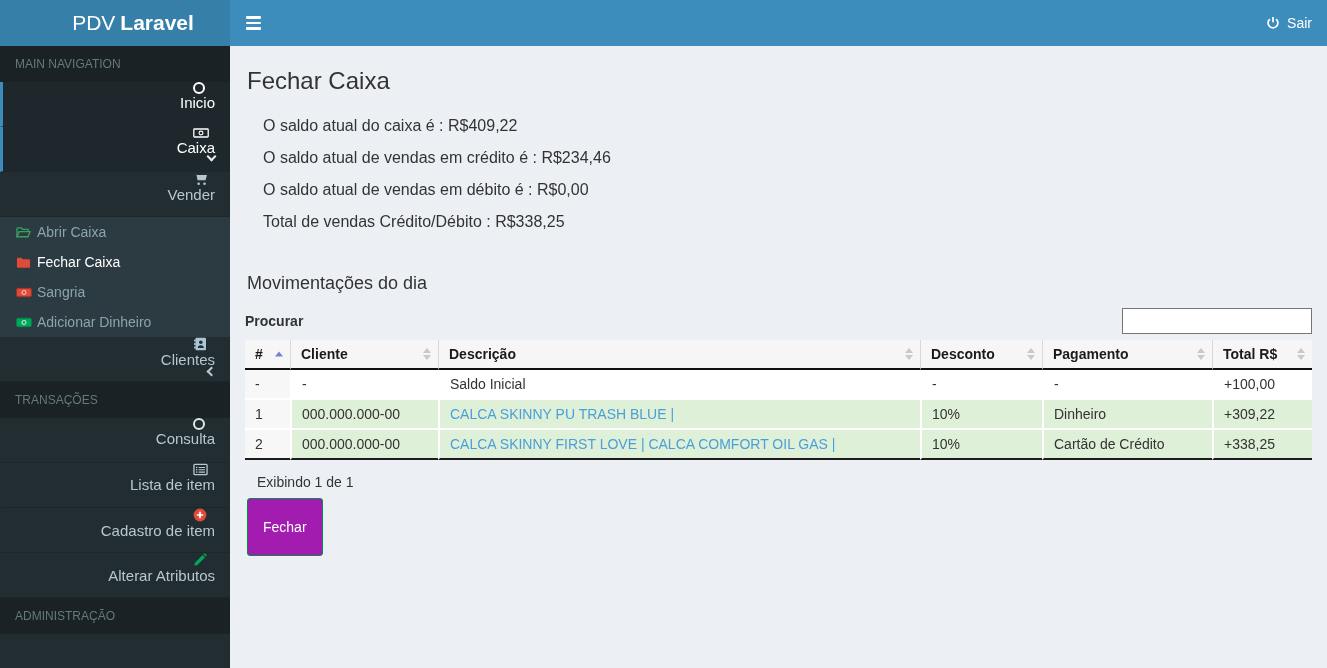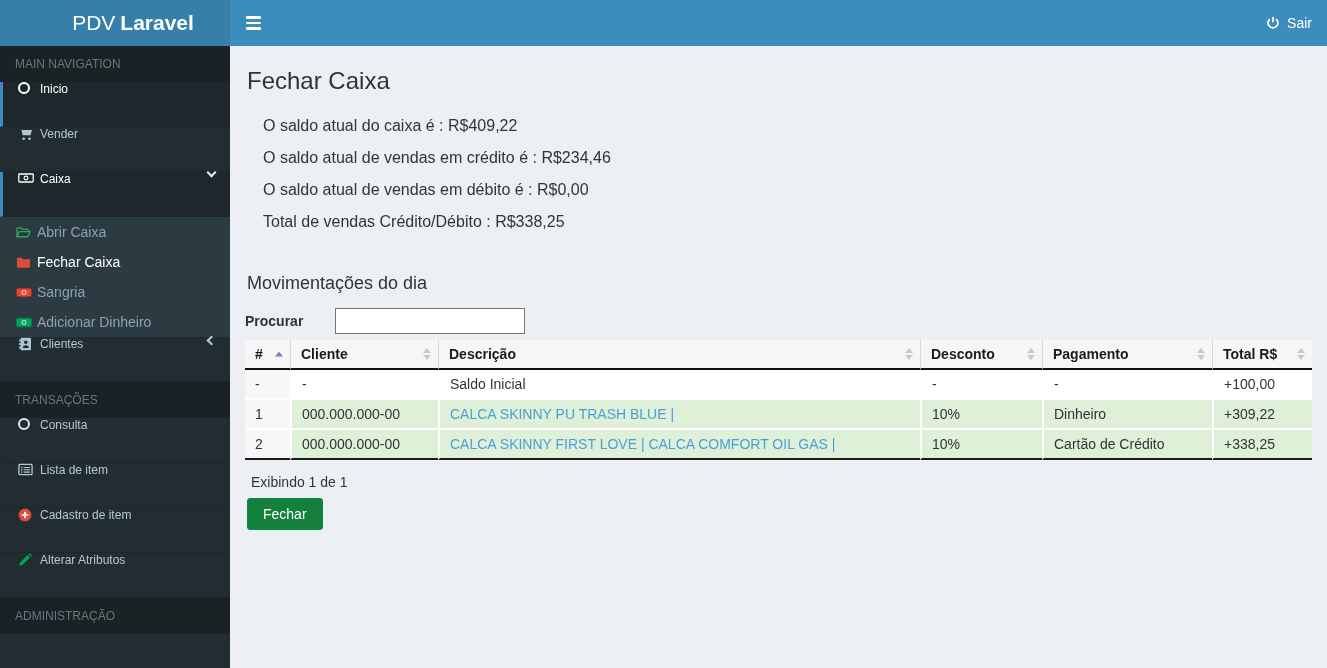--- a/index.html
+++ b/index.html
@@ -16,38 +16,38 @@
   .hamburger .bar { width: 15px; height: 2.5px; background: #fff; border-radius: 1px; }
   .nav-right { margin-left: auto; display: flex; align-items: center; }
   .logout { display: flex; align-items: center; gap: 7px; color: #fff; font-size: 14px; padding: 0 15px; height: 46px; cursor: pointer; }
 
   
   .wrapper { display: flex; height: 622px; }
 
   
   .sidebar { width: 230px; background: #222d32; flex-shrink: 0; overflow: hidden; }
   .sb-header { background: #1a2226; color: #64797f; font-size: 12px; height: 36px; padding: 8px 15px; display: flex; align-items: center; }
-  .sb-item { height: 45px; display: flex; align-items: flex-start; padding: 0 15px; color: #b8c7ce; font-size: 12px; cursor: pointer; border-left: 3px solid transparent; border-bottom: 1px solid #1d262b; }
+  .sb-item { height: 45px; display: flex; align-items: flex-end; padding: 0 15px; color: #b8c7ce; font-size: 15px; cursor: pointer; border-left: 3px solid transparent; border-bottom: 1px solid #1d262b; flex-direction: column; }
   .sb-item.active { background: #1e282c; border-left-color: #3c8dbc; color: #fff; }
   .sb-item .ic { width: 22px; display: inline-flex; align-items: center; justify-content: flex-start; flex-shrink: 0; }
   .submenu { background: #2c3b41; }
   .submenu .sb-sub { height: 30px; display: flex; align-items: center; padding: 0 15px 0 16px; color: #8aa4af; font-size: 14px; cursor: pointer; }
   .submenu .sb-sub.active { color: #fff; }
   .submenu .ic { width: 21px; display: inline-flex; }
   .chev { display: inline-block; width: 7px; height: 7px; border-style: solid; border-width: 0 2px 2px 0; border-color: currentColor; margin-left: auto; }
   .chev-down { transform: rotate(45deg); margin-top: -3px; }
   .chev-left { transform: rotate(135deg); }
   .circle-o { display: inline-block; width: 12px; height: 12px; border: 2px solid currentColor; border-radius: 50%; }
 
   
   .content { flex: 1; padding: 15px 15px 0 15px; color: #333; }
   .page-title { font-size: 24px; font-weight: 500; margin: 6px 0 22px 2px; }
   .saldo-line { font-size: 16px; margin: 0 0 14px 18px; }
   .movements-title { font-size: 18px; font-weight: 500; margin: 42px 0 0 2px; }
-  .search-row { display: flex; justify-content: flex-start; align-items: center; margin: 14px 0 6px 0; gap: 24px; }
+  .search-row { display: flex; justify-content: space-between; align-items: center; margin: 14px 0 6px 0; gap: 24px; }
   .search-label { font-weight: bold; font-size: 14px; margin-right: 8px; }
   .search-input { width: 190px; height: 26px; border: 1px solid #767676; border-radius: 0; background: #fff; font-size: 14px; padding: 2px 6px; font-family: inherit; }
 
   
   table { width: 100%; border-collapse: separate; border-spacing: 0; font-size: 14px; }
   thead th { background: #f6f6f6; text-align: left; font-weight: bold; color: #1a1a1a; padding: 6px 24px 6px 10px; border-bottom: 2px solid #111; position: relative; cursor: pointer; height: 30px; }
   thead th + th { border-left: 1px solid #d9d9d9; }
   .c-num { width: 45px; }
   .c-cliente { width: 148px; }
   .c-desconto { width: 122px; }
@@ -57,22 +57,22 @@
   tbody td + td { border-left: 2px solid #fff; }
   tbody tr.hl td { background: #dff0d8; }
   tbody td.numcell { background: #f7f7f7 !important; }
   tbody tr:last-child td { border-bottom: 2px solid #1c1c1c; }
   tbody a { color: #4a9fd8; text-decoration: none; cursor: pointer; }
   .sorters { position: absolute; right: 7px; top: 50%; transform: translateY(-50%); display: flex; flex-direction: column; gap: 2px; }
   .tri-up { width: 0; height: 0; border-left: 4px solid transparent; border-right: 4px solid transparent; border-bottom: 5px solid #c9c9c9; }
   .tri-down { width: 0; height: 0; border-left: 4px solid transparent; border-right: 4px solid transparent; border-top: 5px solid #c9c9c9; }
   .tri-up.on { border-bottom-color: #7a7fd4; }
 
-  .info-text { font-size: 14px; margin: 14px 0 8px 6px; }
-  .close-btn { background: #15803d; border: 1px solid #008d4c; color: #fff; font-size: 14px; font-family: inherit; padding: 7px 15px; border-radius: 3px; cursor: pointer; margin-left: 2px; }
+  .info-text { font-size: 14px; margin: 14px 0 8px 12px; }
+  .close-btn { background: #a21caf; border: 1px solid #008d4c; color: #fff; font-size: 14px; font-family: inherit; padding: 20px 15px; border-radius: 3px; cursor: pointer; margin-left: 2px; }
 </style>
 </head>
 <body>
 
 <div class="topbar">
   <div class="logo">
     <span class="lite">PDV</span>
     <span class="bold">Laravel</span>
   </div>
   <div class="navbar">
@@ -98,40 +98,40 @@
   <div class="sidebar">
     <div class="sb-header">MAIN NAVIGATION</div>
 
     <div class="sb-item active">
       <span class="ic">
           <span class="circle-o" style="color:#fff"></span>
         </span>
       <span>Inicio</span>
     </div>
 
+    <div class="sb-item active">
+      <span class="ic">
+        <svg width="16" height="12" viewBox="0 0 20 12">
+          <rect x="1" y="1" width="18" height="10" rx="1" fill="none" stroke="#fff" stroke-width="1.6"></rect>
+          <circle cx="10" cy="6" r="2.4" fill="none" stroke="#fff" stroke-width="1.4"></circle>
+        </svg>
+      </span>
+      <span>Caixa</span>
+      <span class="chev chev-down" style="color:#e8eef1"></span>
+    </div>
+
     <div class="sb-item">
       <span class="ic">
         <svg width="15" height="14" viewBox="0 0 16 14">
           <path d="M1 1h2.4l.5 1.8h11l-1.5 5.6H4.9L3.4 1z" fill="#b8c7ce"></path>
           <circle cx="6" cy="12" r="1.4" fill="#b8c7ce"></circle>
           <circle cx="12.3" cy="12" r="1.4" fill="#b8c7ce"></circle>
         </svg>
       </span>
       <span>Vender</span>
-    </div>
-
-    <div class="sb-item active">
-      <span class="ic">
-        <svg width="16" height="12" viewBox="0 0 20 12">
-          <rect x="1" y="1" width="18" height="10" rx="1" fill="none" stroke="#fff" stroke-width="1.6"></rect>
-          <circle cx="10" cy="6" r="2.4" fill="none" stroke="#fff" stroke-width="1.4"></circle>
-        </svg>
-      </span>
-      <span>Caixa</span>
-      <span class="chev chev-down" style="color:#e8eef1"></span>
     </div>
 
     <div class="submenu">
       <div class="sb-sub">
         <span class="ic">
           <svg width="15" height="13" viewBox="0 0 16 13">
             <path d="M1 11V2.6Q1 1.6 2 1.6h3.6L7 3.1h6v2" fill="none" stroke="#35a35e" stroke-width="1.4"></path>
             <path d="M1 11l2.3-5.4H15L12.7 11z" fill="none" stroke="#35a35e" stroke-width="1.4"></path>
           </svg>
         </span>

